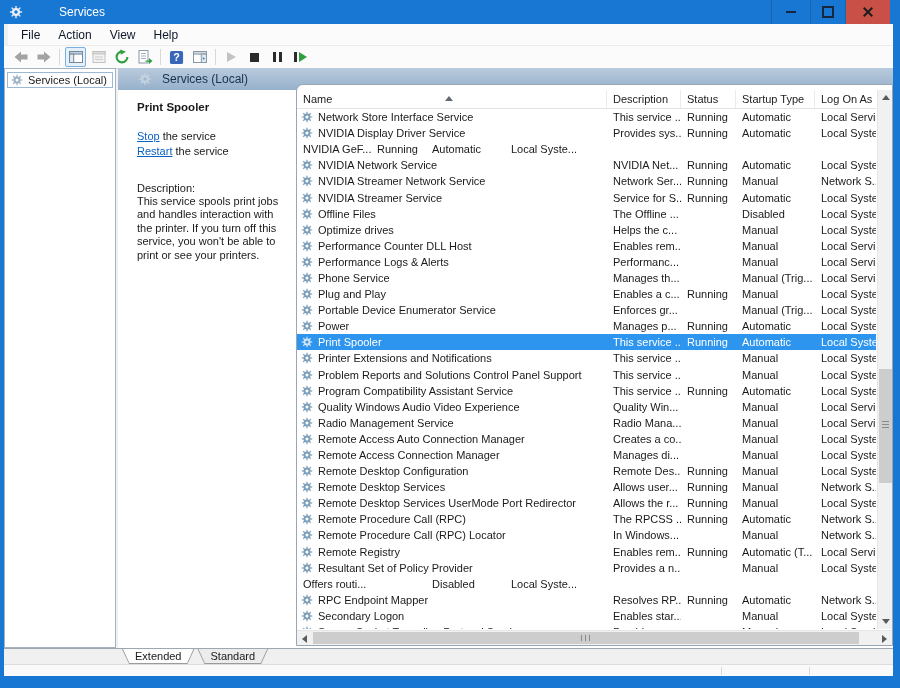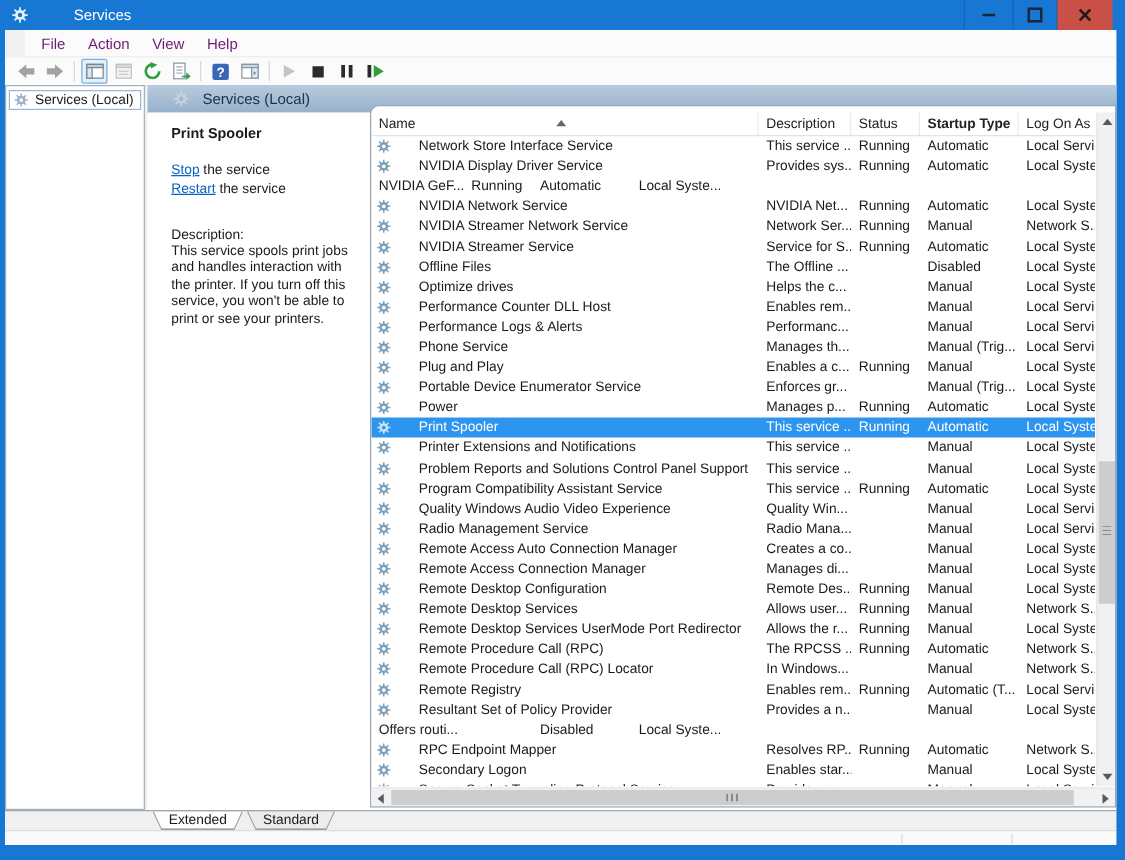--- a/index.html
+++ b/index.html
@@ -20,21 +20,21 @@
   .win-btn.close{width:44px;background:#c85046;}
   .glyph-min{width:10px;height:2px;background:#16273d;}
   .glyph-max{width:8px;height:8px;border:2px solid #16273d;}
   .glyph-close{position:relative;width:12px;height:12px;}
   .glyph-close::before,.glyph-close::after{content:"";position:absolute;left:0;top:5px;width:12px;height:2px;background:#1c1c1c;}
   .glyph-close::before{transform:rotate(45deg);}
   .glyph-close::after{transform:rotate(-45deg);}
   
   .app-body{position:absolute;left:4px;right:7px;top:24px;bottom:12px;background:#f0f0f0;}
   
-  .menubar{position:absolute;top:0;left:16px;right:0;height:21px;background:#fbfbfb;border-bottom:1px solid #ececec;display:flex;align-items:center;font-size:12px;color:#701a75;}
+  .menubar{position:absolute;top:0;left:4px;right:0;height:21px;background:#fbfbfb;border-bottom:1px solid #ececec;display:flex;align-items:center;font-size:12px;color:#0f172a;}
   .menu-item{padding:0 9px;height:100%;display:flex;align-items:center;}
   .menu-item:first-child{margin-left:4px;}
   
   .toolbar{position:absolute;top:22px;left:0;right:0;height:22px;background:#fbfbfb;border-bottom:1px solid #dcdcdc;display:flex;align-items:center;padding-left:6px;gap:2px;}
   .tb-btn{width:21px;height:20px;display:flex;align-items:center;justify-content:center;box-sizing:border-box;}
   .tb-btn.pressed{border:1px solid #7ab0e0;background:#e4f0fa;border-radius:2px;}
   .tb-sep{width:1px;height:16px;background:#d8d8d8;margin:0 3px;}
   .shape-play{width:0;height:0;border-left:9px solid #c3c3c3;border-top:5.5px solid transparent;border-bottom:5.5px solid transparent;}
   .shape-stop{width:9px;height:9px;background:#2b2b2b;}
   .shape-pause{display:flex;gap:3px;}
@@ -55,28 +55,28 @@
   .svc-link{color:#0b61c4;text-decoration:underline;cursor:pointer;}
   .desc-label{margin-top:23px;}
   .desc-text{margin-top:1px;line-height:13.4px;width:152px;}
   
   .list-panel{position:absolute;left:178px;top:16px;right:0;bottom:2px;background:#fff;border:1px solid #98a6b5;border-radius:7px 0 0 0;z-index:2;overflow:hidden;}
   .list-header{position:absolute;top:5px;left:0;right:16px;height:19px;display:flex;border-bottom:1px solid #e3e3e3;font-size:11px;color:#222;box-sizing:border-box;}
   .hcell{padding:3px 0 0 6px;border-right:1px solid #ebebeb;box-sizing:border-box;position:relative;white-space:nowrap;overflow:hidden;}
   .w-name{width:310px;}
   .w-desc{width:74px;}
   .w-status{width:55px;}
-  .w-startup{width:79px;font-weight:bold;}
+  .w-startup{width:79px;}
   .w-logon{flex:1;border-right:none;}
   .sort-arrow{position:absolute;left:148px;top:6px;width:0;height:0;border-left:4px solid transparent;border-right:4px solid transparent;border-bottom:5px solid #5f6a75;}
   .rows{position:absolute;top:24px;left:0;right:16px;bottom:16px;overflow:hidden;}
   .trow{display:flex;height:16.1px;align-items:center;font-size:11px;color:#1a1a1a;white-space:nowrap;}
   .trow.selected{background:#2e95ef;color:#fff;}
   .c{overflow:hidden;padding-left:6px;flex-shrink:0;box-sizing:border-box;}
-  .c.name{width:310px;display:flex;align-items:center;gap:22px;padding-left:4px;}
+  .c.name{width:310px;display:flex;align-items:center;gap:5px;padding-left:4px;}
   .c.desc{width:74px;}
   .c.status{width:55px;}
   .c.startup{width:79px;}
   .c.logon{flex:1;}
   .gear{display:flex;flex-shrink:0;}
   
   .vscroll{position:absolute;top:5px;right:0;width:15px;bottom:16px;background:#f1f1f1;border-left:1px solid #e6e6e6;box-sizing:border-box;}
   .vthumb{position:absolute;left:1px;width:13px;top:279px;height:114px;background:#cdcdcd;}
   .vthumb::after{content:"";position:absolute;left:3px;right:3px;top:52px;height:7px;background:repeating-linear-gradient(to bottom,#8a8a8a 0 1px,transparent 1px 3px);}
   .hscroll{position:absolute;left:0;right:0;bottom:0;height:15px;background:#f1f1f1;border-top:1px solid #e6e6e6;box-sizing:border-box;}

